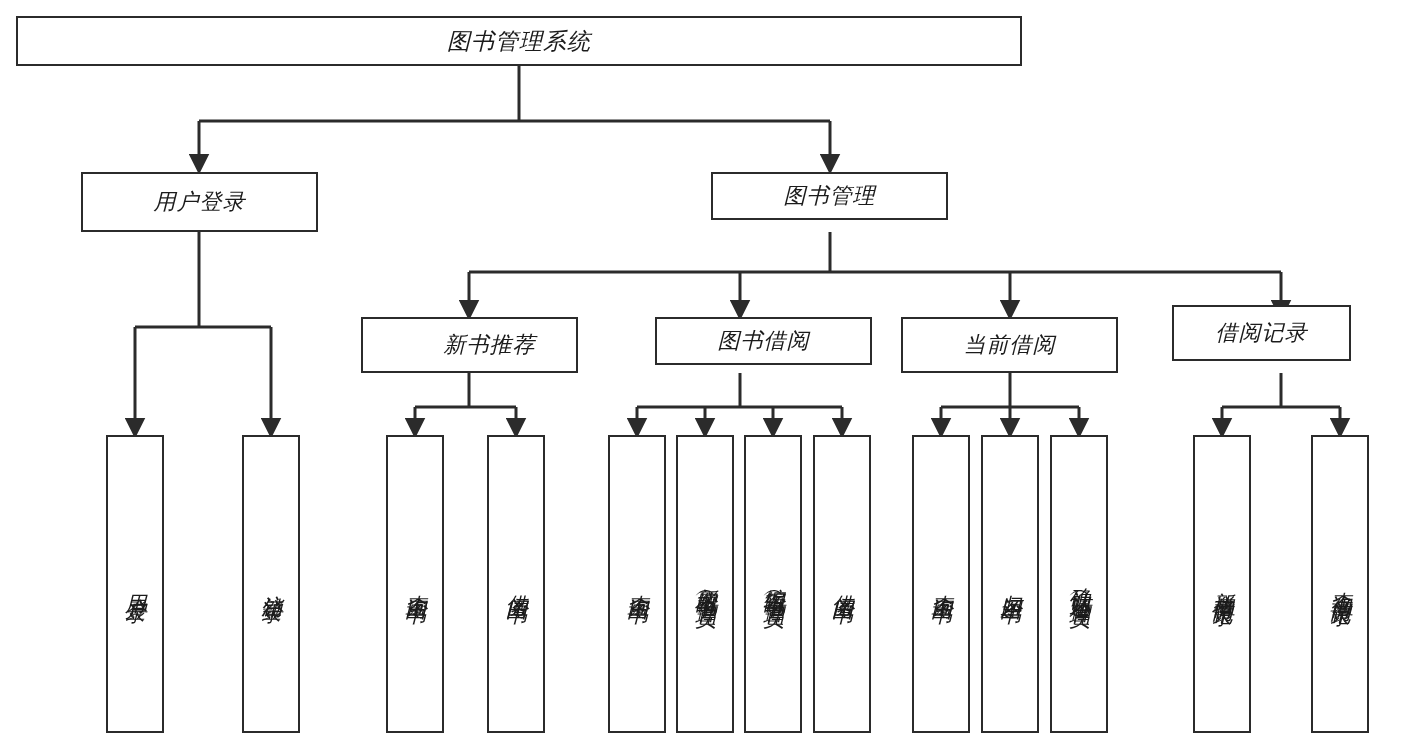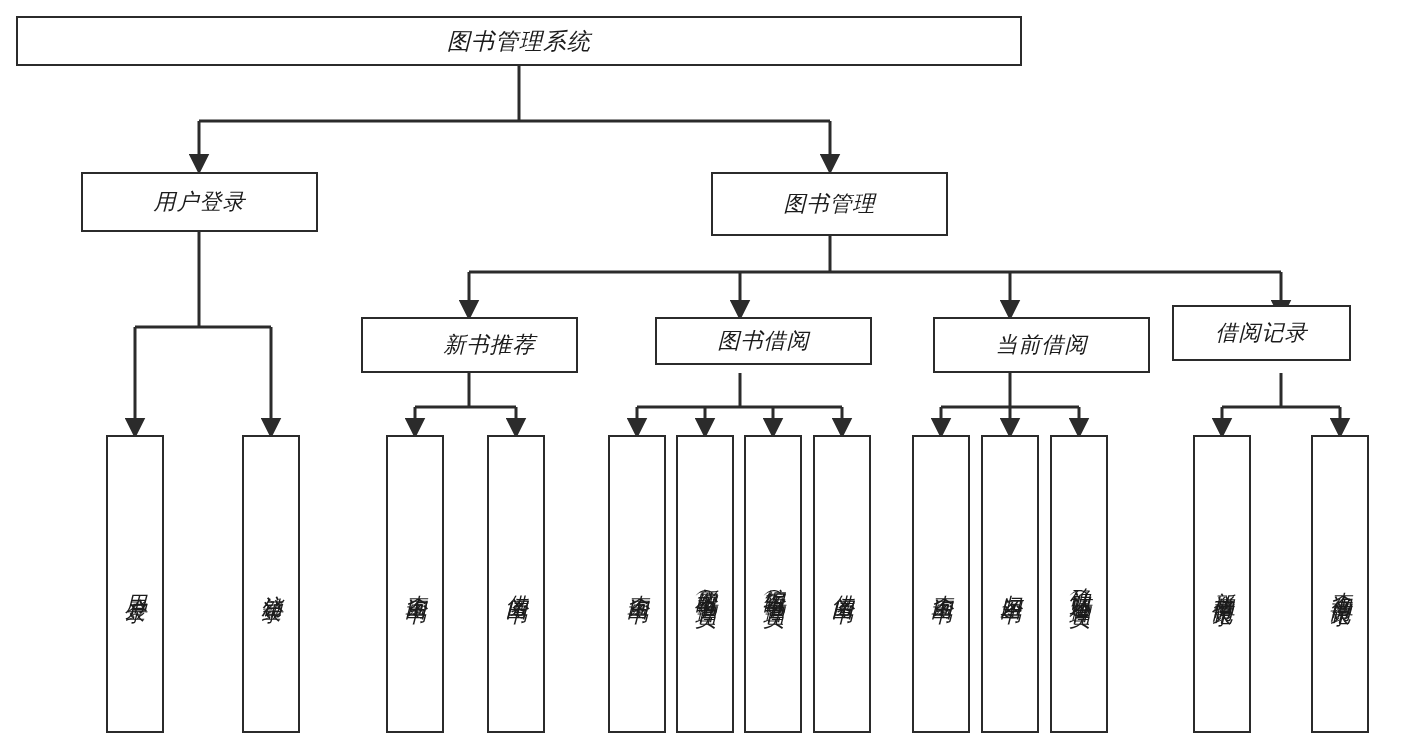--- a/index.html
+++ b/index.html
@@ -119,31 +119,31 @@
     </g>
   </svg>
 
   <div class="node horizontal root" style="left:16px; top:16px; width:1006px; height:50px;">
     <span class="label">图书管理系统</span>
   </div>
 
   <div class="node horizontal" style="left:81px; top:172px; width:237px; height:60px;">
     <span class="label">用户登录</span>
   </div>
-  <div class="node horizontal" style="left:711px; top:172px; width:237px; height:64px;">
+  <div class="node horizontal" style="left:711px; top:172px; width:237px; height:48px;">
     <span class="label">图书管理</span>
   </div>
 
   <div class="node horizontal" style="left:361px; top:317px; width:217px; height:56px;padding-left:40px;">
     <span class="label">新书推荐</span>
   </div>
   <div class="node horizontal" style="left:655px; top:317px; width:217px; height:48px;">
     <span class="label">图书借阅</span>
   </div>
-  <div class="node horizontal" style="left:901px; top:317px; width:217px; height:56px;margin-left:32px;">
+  <div class="node horizontal" style="left:901px; top:317px; width:217px; height:56px;">
     <span class="label">当前借阅</span>
   </div>
   <div class="node horizontal" style="left:1172px; top:305px; width:179px; height:56px;text-align:right;">
     <span class="label">借阅记录</span>
   </div>
 
   <div class="node vertical" style="left:106px; top:435px; width:58px; height:298px;">
     <span class="label">用户登录</span>
   </div>
   <div class="node vertical" style="left:242px; top:435px; width:58px; height:298px;">

